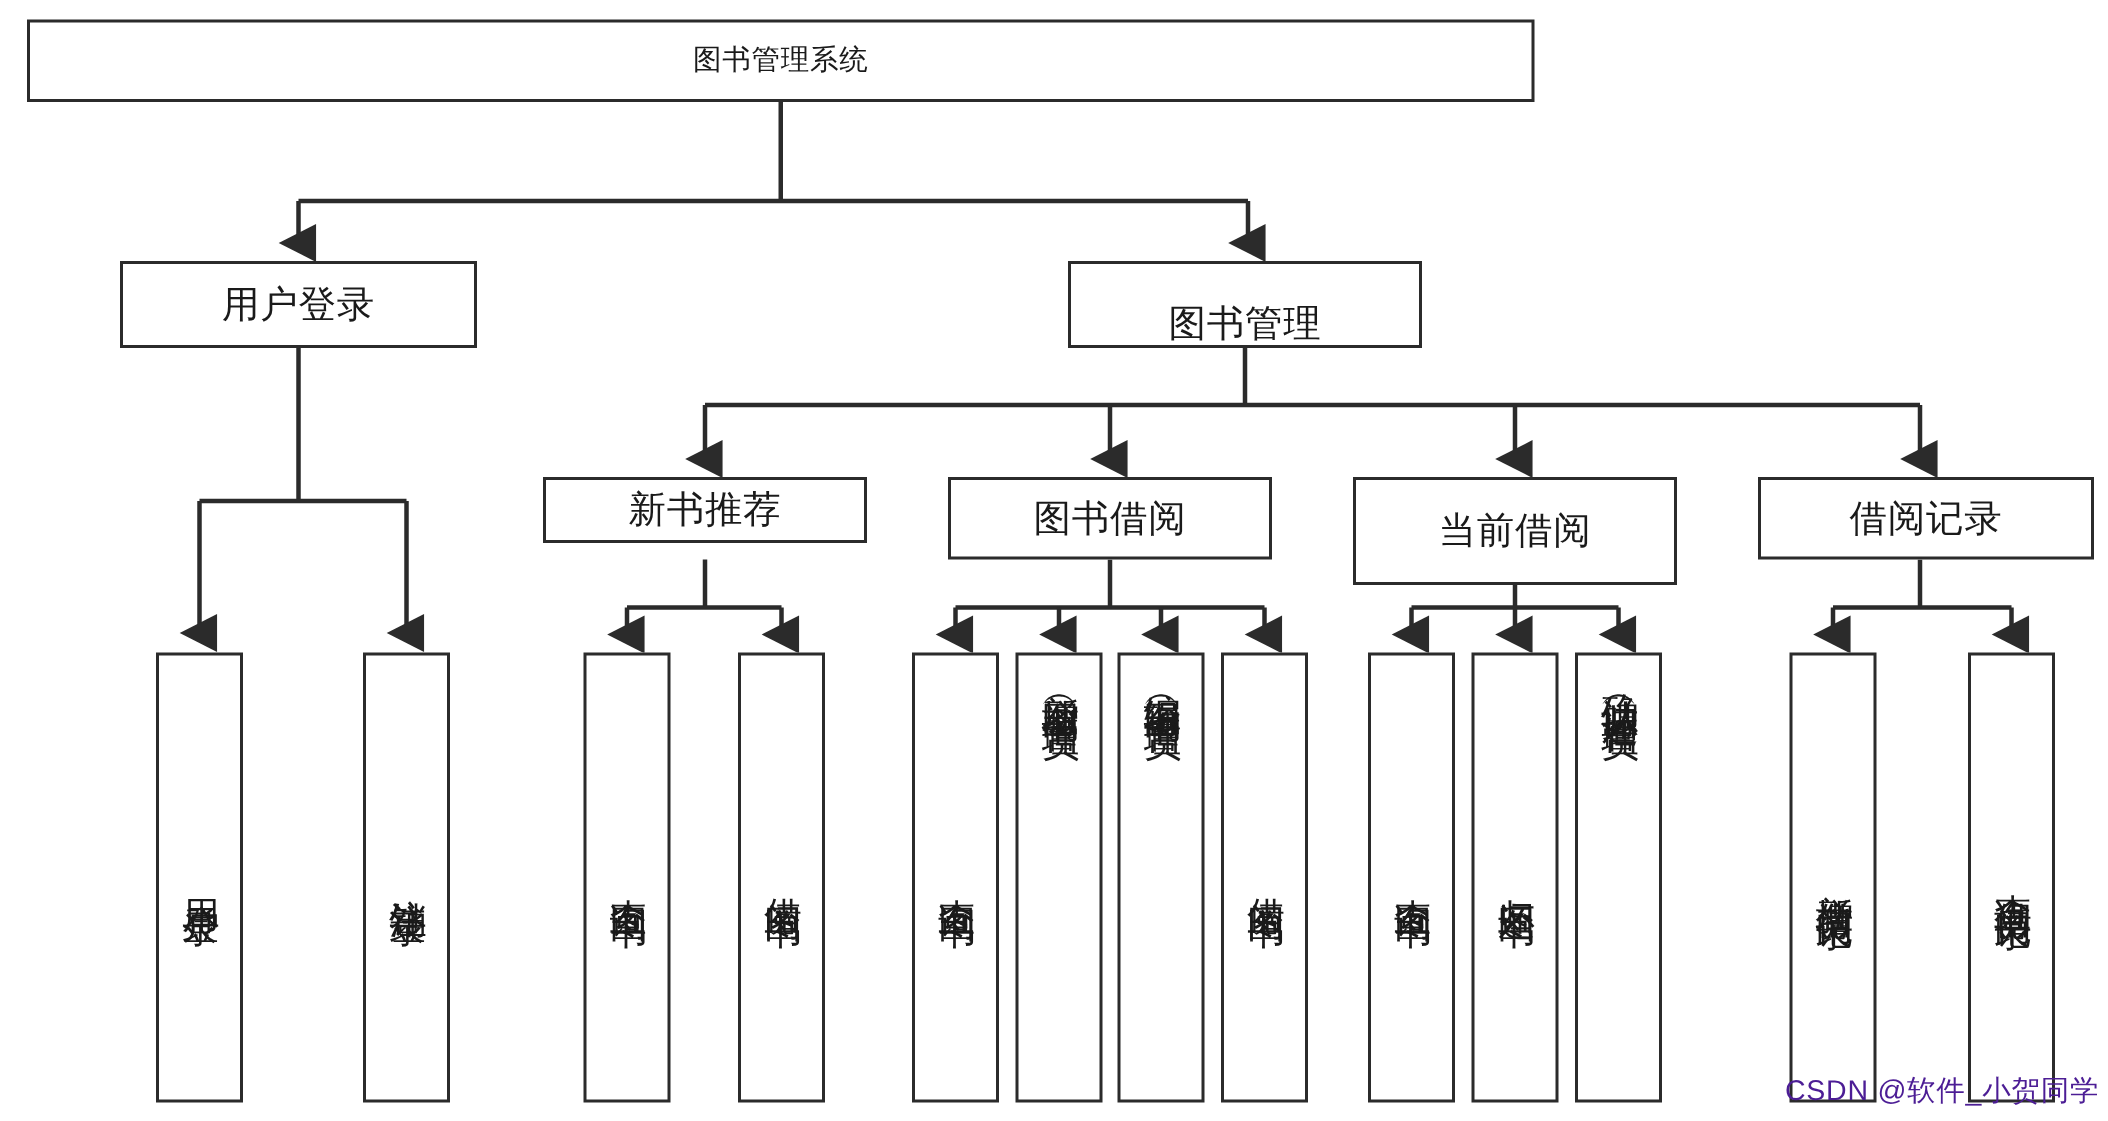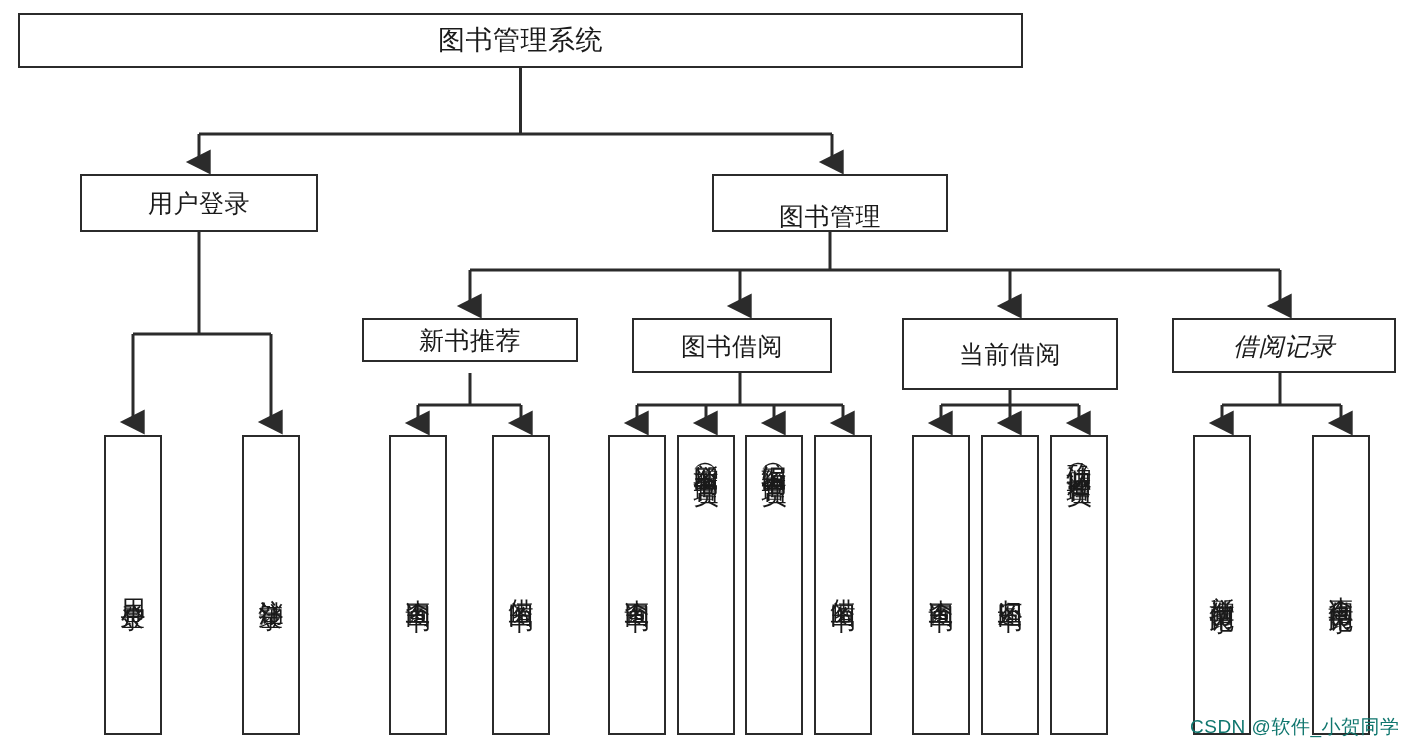--- a/index.html
+++ b/index.html
@@ -38,42 +38,42 @@
     color: #1a1a1a;
     text-align: center;
     line-height: 1.12;
     white-space: nowrap;
     letter-spacing: 0.5px;
   }
   .node.horizontal .label {
     font-size: 25px;
   }
   .node.root .label {
-    font-size: 27px;
+    font-size: 19px;
   }
   .node.vertical {
     align-items: flex-start;
     justify-content: center;
     padding-top: 6px;
   }
   .node.vertical .label {
     writing-mode: vertical-rl;
     text-orientation: upright;
     font-size: 25px;
     line-height: 1.0;
     letter-spacing: 3px;
     white-space: nowrap;
   }
   .node.vertical.centered {
     align-items: center;
     padding-top: 0;
   }
   .watermark {
     position: absolute;
-    color: #0f766e;
+    color: #4c1d95;
     font-size: 19px;
     white-space: nowrap;
     letter-spacing: 0.5px;
     pointer-events: none;
   }
 </style>
 </head>
 <body>
 
 <div id="stage">
@@ -137,29 +137,29 @@
   </div>
 
   <div class="node horizontal" style="left:712px; top:174px; width:236px; height:58px;align-items:flex-end;">
     <span class="label">图书管理</span>
   </div>
 
   <div class="node horizontal" style="left:362px; top:318px; width:216px; height:44px;">
     <span class="label">新书推荐</span>
   </div>
 
-  <div class="node horizontal" style="left:632px; top:318px; width:200px; height:55px;">
+  <div class="node horizontal" style="left:632px; top:318px; width:216px; height:55px;">
     <span class="label">图书借阅</span>
   </div>
 
   <div class="node horizontal" style="left:902px; top:318px; width:216px; height:72px;">
     <span class="label">当前借阅</span>
   </div>
 
-  <div class="node horizontal" style="left:1172px; top:318px; width:224px; height:55px;font-style:italic;">
+  <div class="node horizontal" style="left:1172px; top:318px; width:224px; height:55px;">
     <span class="label">借阅记录</span>
   </div>
 
   <div class="node vertical centered" style="left:104px; top:435px; width:58px; height:300px;">
     <span class="label">用户登录</span>
   </div>
 
   <div class="node vertical centered" style="left:242px; top:435px; width:58px; height:300px;">
     <span class="label">注销登录</span>
   </div>

